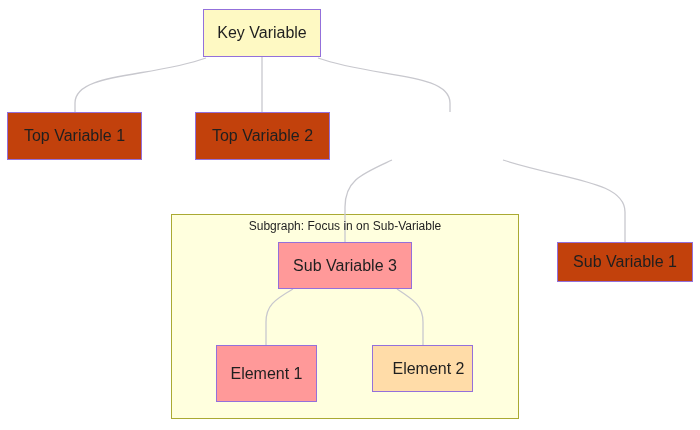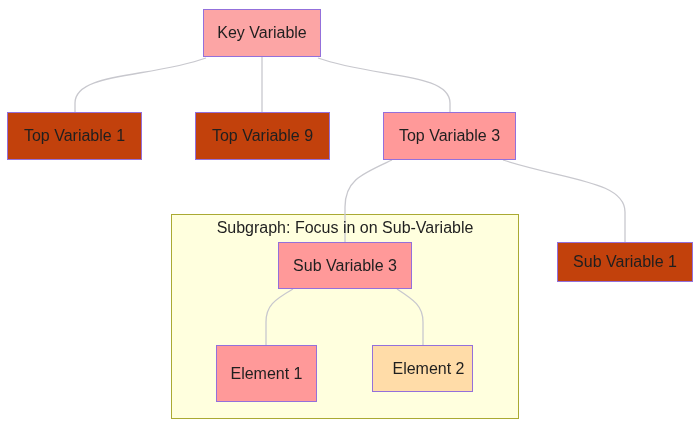--- a/index.html
+++ b/index.html
@@ -7,31 +7,31 @@
     position:relative;width:700px;height:430px;background:#ffffff;overflow:hidden;
     font-family:"Liberation Sans","DejaVu Sans",sans-serif;
     color:#1f1f1f;font-size:16px;
   }
   .edges-svg{position:absolute;left:0;top:0;z-index:1;}
   .node{
     position:absolute;z-index:2;display:flex;align-items:center;justify-content:center;
     box-sizing:border-box;border:1.6px solid #9370DB;text-align:center;
     white-space:nowrap;
   }
-  .fill-lavender{background:#fca5a5;}
+  .fill-lavender{background:#fef9c3;}
   .fill-green{background:#c2410c;}
   .fill-salmon{background:#FF9999;}
   .fill-peach{background:#FFDCA8;}
   .cluster{
     position:absolute;z-index:0;box-sizing:border-box;
     background:#FFFFDE;border:1.8px solid #AAAA33;
   }
   .cluster-title{
     position:absolute;z-index:2;left:171px;top:219px;width:348px;
-    text-align:center;font-size:16px;color:#1f1f1f;
+    text-align:center;font-size:12px;color:#1f1f1f;
   }
   
   .n-key  {left:203px;top:9px;  width:118px;height:48px;}
   .n-top1 {left:7px;  top:112px;width:135px;height:48px;}
   .n-top2 {left:195px;top:112px;width:135px;height:48px;}
   .n-top3 {left:383px;top:112px;width:133px;height:48px;}
   .n-sub2 {left:278px;top:242px;width:134px;height:47px;}
   .n-sub1 {left:557px;top:242px;width:136px;height:40px;}
   .n-el1  {left:216px;top:345px;width:101px;height:57px;}
   .n-el2  {left:372px;top:345px;width:101px;height:47px;padding-left:12px;}
@@ -60,26 +60,23 @@
 
   <div class="node n-key fill-lavender">
     <span>Key Variable</span>
   </div>
 
   <div class="node n-top1 fill-green">
     <span>Top Variable 1</span>
   </div>
 
   <div class="node n-top2 fill-green">
-    <span>Top Variable 9</span>
+    <span>Top Variable 2</span>
   </div>
 
-  <div class="node n-top3 fill-salmon">
-    <span>Top Variable 3</span>
-  </div>
 
   <div class="node n-sub2 fill-salmon">
     <span>Sub Variable 3</span>
   </div>
 
   <div class="node n-sub1 fill-green">
     <span>Sub Variable 1</span>
   </div>
 
   <div class="node n-el1 fill-salmon">

